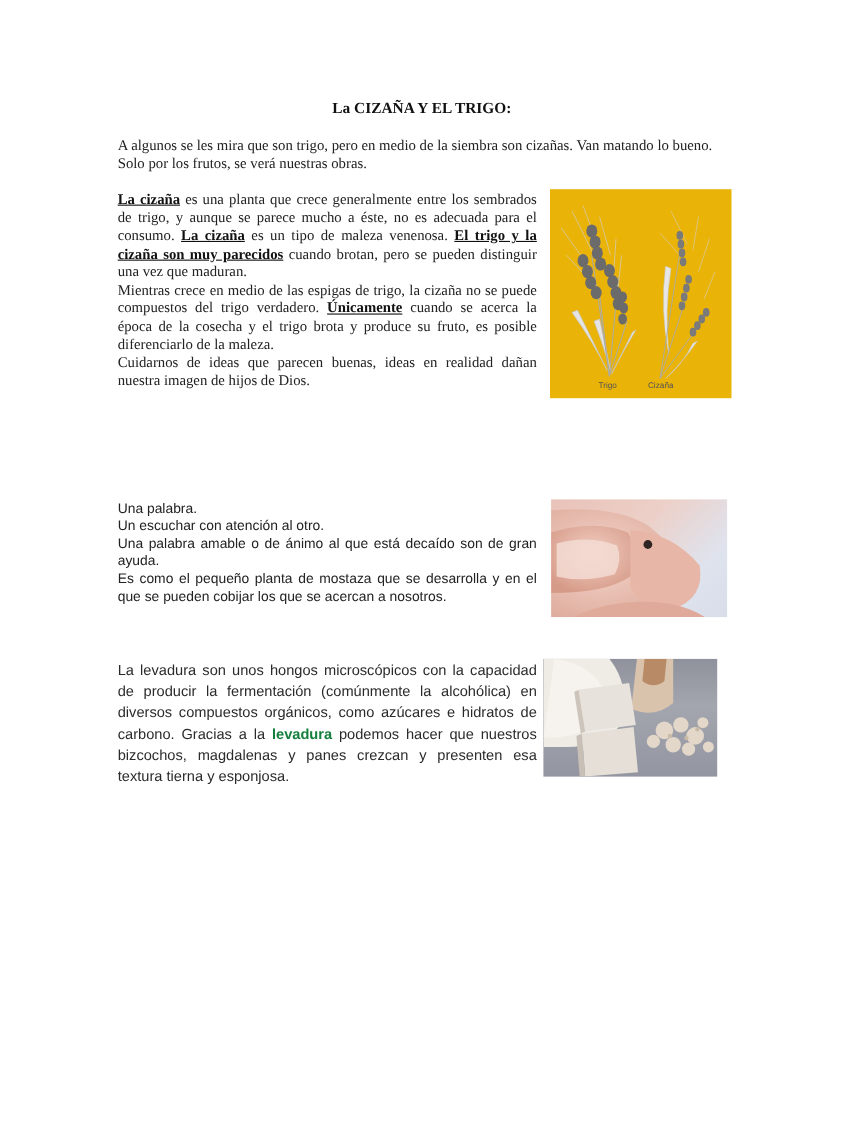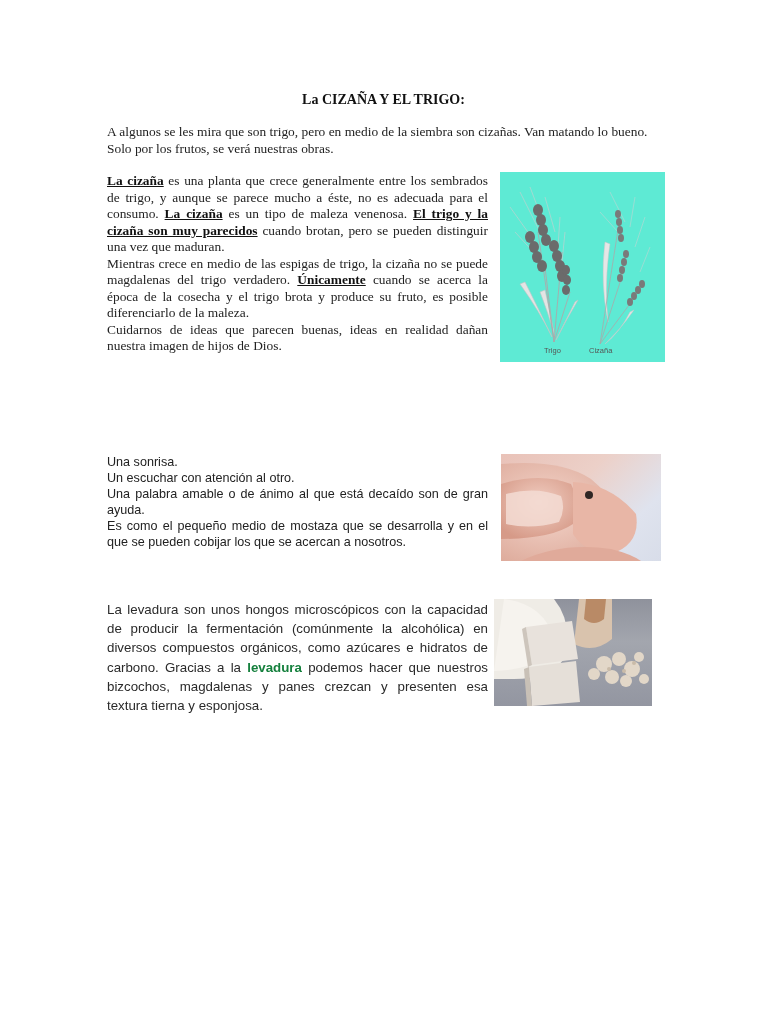--- a/index.html
+++ b/index.html
@@ -71,21 +71,21 @@
     }
     .sec3 b { color: #15803d; }
 
     .figure {
       position: absolute;
       overflow: hidden;
     }
     .fig-wheat {
       left: 500px; top: 172px;
       width: 165px; height: 190px;
-      background: #5eead4;
+      background: #eab308;
     }
     .fig-wheat .label {
       position: absolute;
       top: 174px;
       font-size: 7.5px;
       color: #555;
     }
     .fig-wheat .lbl-trigo { left: 44px; }
     .fig-wheat .lbl-cizana { left: 89px; }
 
@@ -109,21 +109,21 @@
     <div>La CIZAÑA Y EL TRIGO:</div>
   </div>
 
   <div class="intro serif">
     <p>A algunos se les mira que son trigo, pero en medio de la siembra son cizañas. Van matando lo bueno.</p>
     <p>Solo por los frutos, se verá nuestras obras.</p>
   </div>
 
   <div class="col-text sec1 serif">
     <p><b>La cizaña</b><span> es una planta que crece generalmente entre los sembrados de trigo, y aunque se parece mucho a éste, no es adecuada para el consumo. </span><b>La cizaña</b><span> es un tipo de maleza venenosa. </span><b>El trigo y la cizaña son muy parecidos</b><span> cuando brotan, pero se pueden distinguir una vez que maduran.</span></p>
-    <p><span>Mientras crece en medio de las espigas de trigo, la cizaña no se puede magdalenas del trigo verdadero. </span><b>Únicamente</b><span> cuando se acerca la época de la cosecha y el trigo brota y produce su fruto, es posible diferenciarlo de la maleza.</span></p>
+    <p><span>Mientras crece en medio de las espigas de trigo, la cizaña no se puede compuestos del trigo verdadero. </span><b>Únicamente</b><span> cuando se acerca la época de la cosecha y el trigo brota y produce su fruto, es posible diferenciarlo de la maleza.</span></p>
     <p>Cuidarnos de ideas que parecen buenas, ideas en realidad dañan nuestra imagen de hijos de Dios.</p>
   </div>
 
   <div class="figure fig-wheat">
     <svg width="165" height="190" viewBox="0 0 165 190">
 
       <g stroke="#cfcfcf" stroke-width="0.6" fill="none">
         <path d="M20 20 L40 60"></path>
           <path d="M10 35 L35 70"></path>
           <path d="M30 15 L45 55"></path>
@@ -196,24 +196,24 @@
           <ellipse cx="138" cy="118" rx="3" ry="4"></ellipse>
         <ellipse cx="134" cy="124" rx="3" ry="4"></ellipse>
           <ellipse cx="130" cy="130" rx="3" ry="4"></ellipse>
       </g>
     </svg>
     <span class="label lbl-trigo sans">Trigo</span>
     <span class="label lbl-cizana sans">Cizaña</span>
   </div>
 
   <div class="col-text sec2 sans">
-    <p>Una sonrisa.</p>
+    <p>Una palabra.</p>
     <p>Un escuchar con atención al otro.</p>
     <p>Una palabra amable o de ánimo al que está decaído son de gran ayuda.</p>
-    <p>Es como el pequeño medio de mostaza que se desarrolla y en el que se pueden cobijar los que se acercan a nosotros.</p>
+    <p>Es como el pequeño planta de mostaza que se desarrolla y en el que se pueden cobijar los que se acercan a nosotros.</p>
   </div>
 
   <div class="figure fig-mustard">
     <svg width="160" height="107" viewBox="0 0 160 107">
       <defs>
         <radialGradient id="skin1" cx="35%" cy="45%" r="70%">
           <stop offset="0%" stop-color="#f4d6cc"></stop>
           <stop offset="100%" stop-color="#dca898"></stop>
         </radialGradient>
         <radialGradient id="skin2" cx="50%" cy="40%" r="65%">

